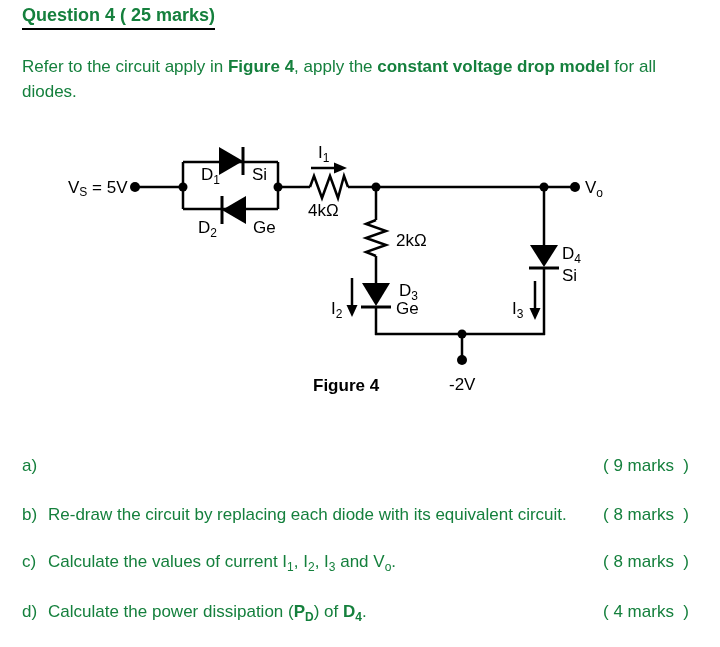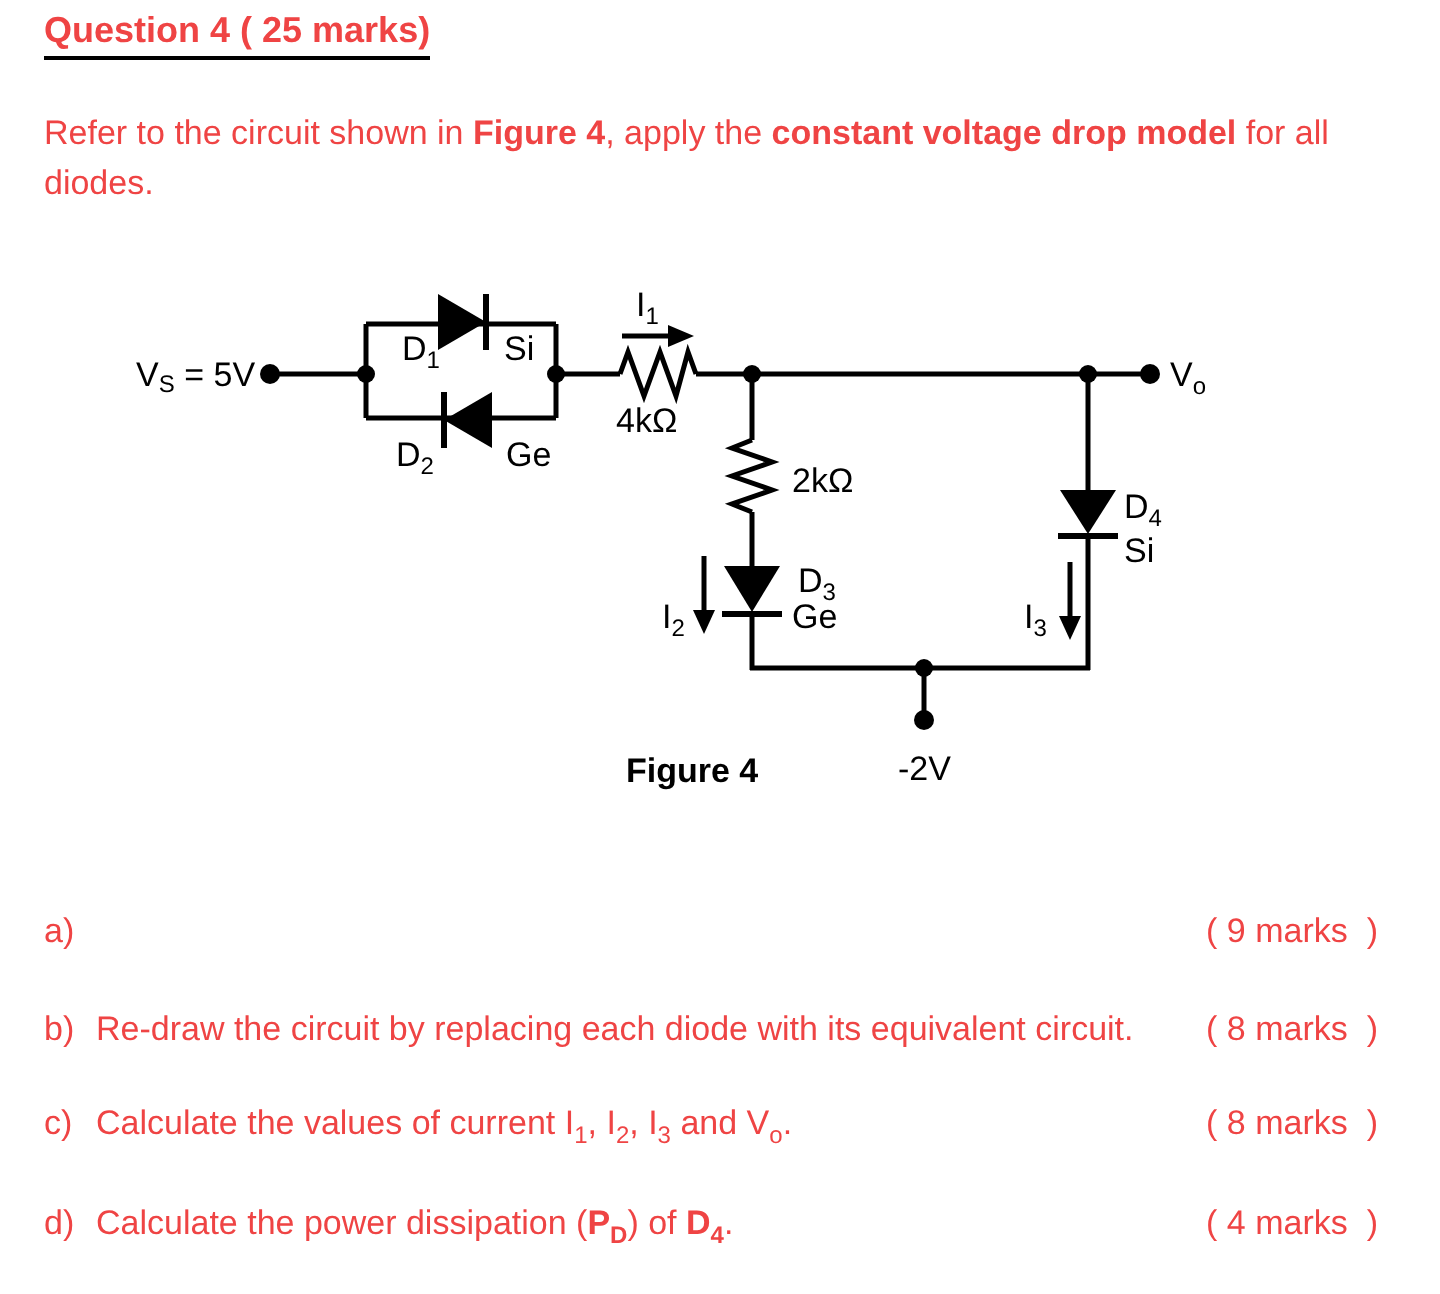--- a/index.html
+++ b/index.html
@@ -1,19 +1,19 @@
 <!DOCTYPE html>
 <html><head>
 <meta charset="utf-8">
 <style>
   * { margin:0; padding:0; box-sizing:border-box; }
   body { background:#ffffff; }
   .page {
     position:relative; width:720px; height:647px; background:#ffffff;
-    color:#ef4444; font-family:"Liberation Sans","DejaVu Sans",sans-serif;
+    color:#15803d; font-family:"Liberation Sans","DejaVu Sans",sans-serif;
     overflow:hidden;
   }
   .title {
     position:absolute; left:22px; top:5px;
     font-size:18px; font-weight:bold;
     border-bottom:2px solid #000; padding-bottom:2px;
     display:inline-block;
   }
   .intro {
     position:absolute; left:22px; top:54px; width:676px;
@@ -35,21 +35,21 @@
   svg .sub-t { font-size:12px; }
   svg .cap { font-weight:bold; }
 </style>
 </head>
 <body>
 
 <div class="page">
 
   <div class="title">Question 4 ( 25 marks)</div>
 
-  <div class="intro"><span>Refer to the circuit shown in </span><span class="bold">Figure 4</span><span>, apply the </span><span class="bold">constant voltage drop model</span><span> for all diodes.</span></div>
+  <div class="intro"><span>Refer to the circuit apply in </span><span class="bold">Figure 4</span><span>, apply the </span><span class="bold">constant voltage drop model</span><span> for all diodes.</span></div>
 
   <svg class="circuit-svg" width="660" height="285" viewBox="0 0 660 285">
 
     <g stroke="#000" stroke-width="2.5" fill="none">
       <line x1="135" y1="57" x2="184" y2="57"></line>
       <line x1="183" y1="32" x2="278" y2="32"></line>
       <line x1="183" y1="79" x2="278" y2="79"></line>
       <line x1="183" y1="32" x2="183" y2="79"></line>
       <line x1="278" y1="32" x2="278" y2="79"></line>
       <line x1="278" y1="57" x2="310" y2="57"></line>

